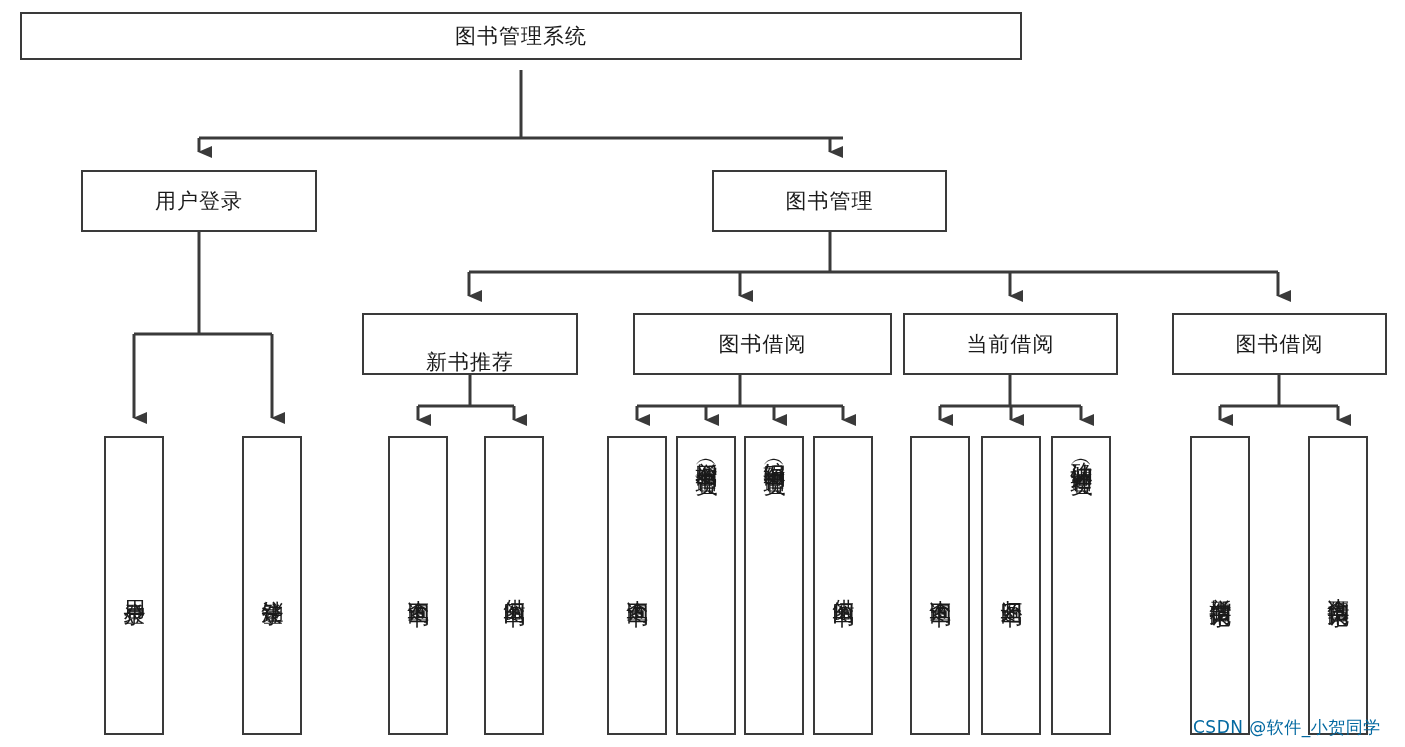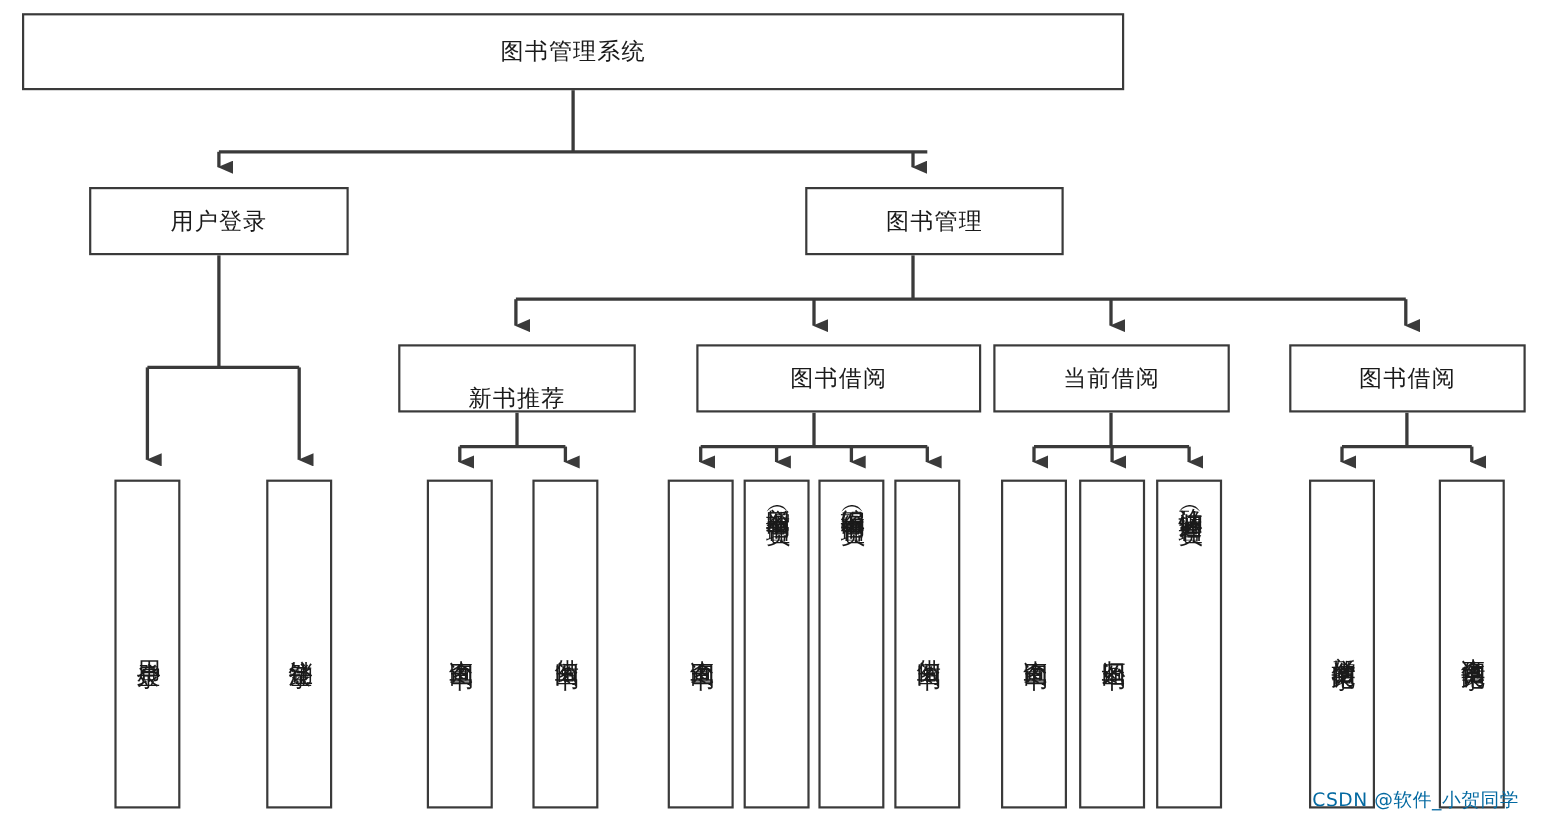--- a/index.html
+++ b/index.html
@@ -120,29 +120,29 @@
       <path d="M 1011 406 L 1011 420" marker-end="url(#arrow)"></path>
       <path d="M 1081 406 L 1081 420" marker-end="url(#arrow)"></path>
 
       <path d="M 1279 375 L 1279 406"></path>
       <path d="M 1220 406 L 1338 406"></path>
       <path d="M 1220 406 L 1220 420" marker-end="url(#arrow)"></path>
       <path d="M 1338 406 L 1338 420" marker-end="url(#arrow)"></path>
     </g>
   </svg>
 
-  <div class="node-box" id="node-root" style="left: 20px; top: 12px; width: 1002px; height: 70px;">
+  <div class="node-box" id="node-root" style="left: 20px; top: 12px; width: 1002px; height: 48px;">
     <span class="node-label-h">图书管理系统</span>
   </div>
 
   <div id="level2-layer">
       <div class="node-box" style="left: 81px; top: 170px; width: 236px; height: 62px;">
         <span class="node-label-h">用户登录</span>
       </div>
-      <div class="node-box" style="left: 712px; top: 170px; width: 235px; height: 62px; margin-left: 20px;">
+      <div class="node-box" style="left: 712px; top: 170px; width: 235px; height: 62px;">
         <span class="node-label-h">图书管理</span>
       </div>
     </div>
 
   <div id="level3-layer">
       <div class="node-box" style="left: 362px; top: 313px; width: 216px; height: 62px; align-items: flex-end;">
         <span class="node-label-h">新书推荐</span>
       </div>
       <div class="node-box" style="left: 633px; top: 313px; width: 259px; height: 62px;">
         <span class="node-label-h">图书借阅</span>

